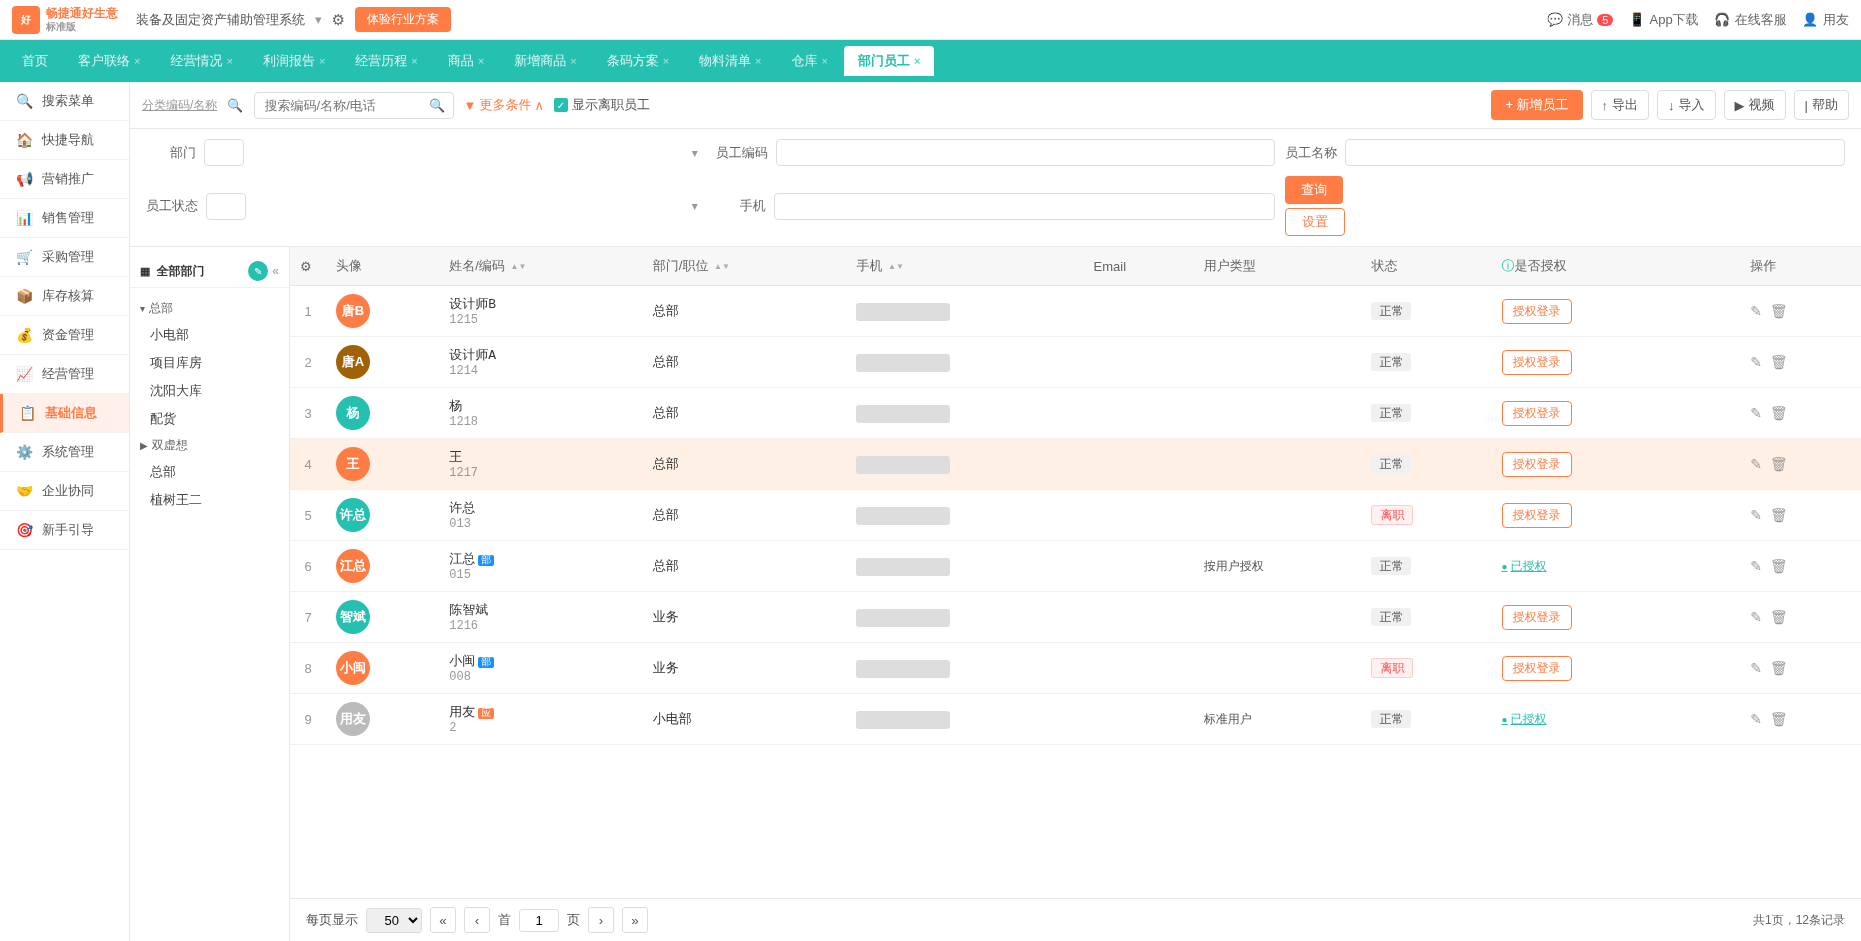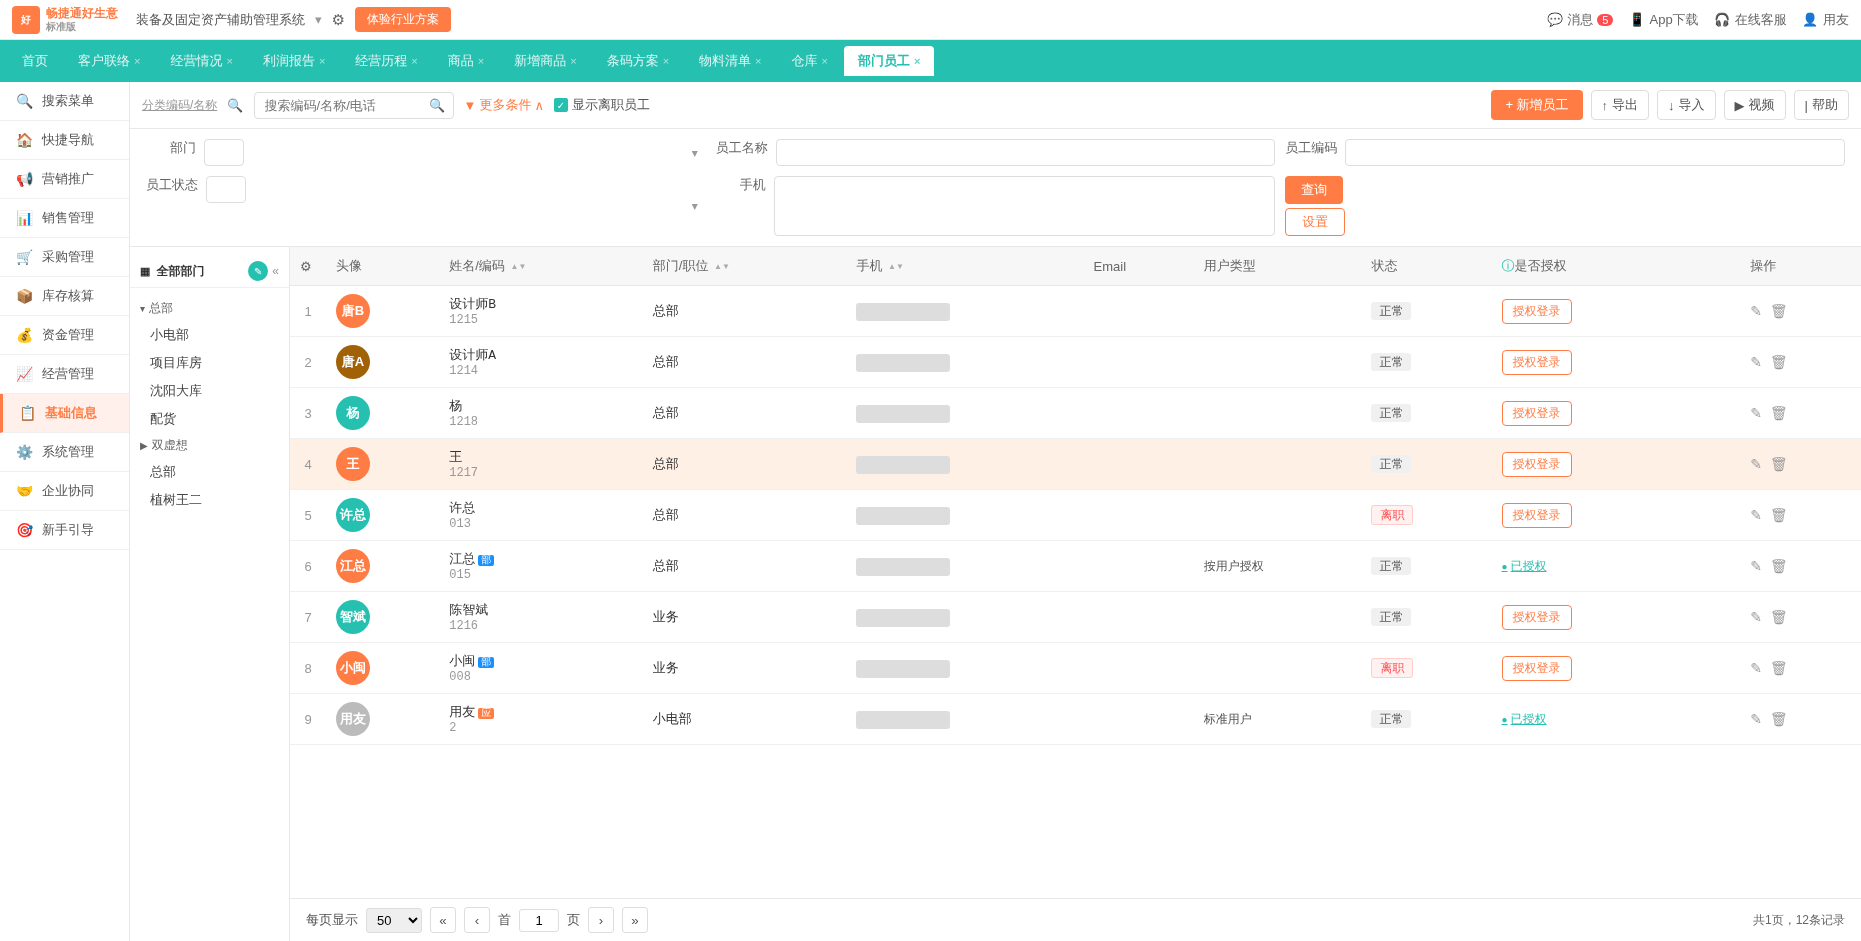--- a/index.html
+++ b/index.html
@@ -58,21 +58,21 @@
     .search-icon-btn { position: absolute; right: 8px; color: #999; cursor: pointer; }
     .more-filter { color: #ff7d45; font-size: 13px; cursor: pointer; display: flex; align-items: center; gap: 3px; }
     .show-resigned { display: flex; align-items: center; gap: 4px; font-size: 13px; color: #555; cursor: pointer; }
     .checkbox-checked { width: 14px; height: 14px; background: #26c0b0; border-radius: 2px; display: flex; align-items: center; justify-content: center; color: #fff; font-size: 10px; }
     .action-btns { margin-left: auto; display: flex; align-items: center; gap: 8px; }
     .btn-add { background: #ff7d45; color: #fff; border: none; border-radius: 4px; padding: 6px 14px; cursor: pointer; font-size: 13px; }
     .btn-outline { border: 1px solid #ddd; background: #fff; color: #555; border-radius: 4px; padding: 5px 10px; cursor: pointer; font-size: 13px; display: flex; align-items: center; gap: 4px; }
 
     
     .filter-form { background: #fff; padding: 10px 16px; border-bottom: 1px solid #e8e8e8; display: grid; grid-template-columns: 1fr 1fr 1fr; gap: 10px; }
-    .filter-row { display: flex; gap: 8px; }
+    .filter-row { display: flex; align-items: center; gap: 8px; }
     .filter-label { font-size: 13px; color: #666; white-space: nowrap; min-width: 50px; text-align: right; }
     .filter-input { border: 1px solid #ddd; border-radius: 4px; padding: 5px 10px; font-size: 13px; flex: 1; outline: none; background: #fff; }
     .filter-select { border: 1px solid #ddd; border-radius: 4px; padding: 5px 28px 5px 10px; font-size: 13px; flex: 1; outline: none; background: #fff; appearance: none; -webkit-appearance: none; position: relative; }
     .filter-select-wrap { flex: 1; position: relative; }
     .filter-select-wrap::after { content: '▾'; position: absolute; right: 8px; top: 50%; transform: translateY(-50%); color: #999; pointer-events: none; font-size: 12px; }
     .filter-actions { display: flex; flex-direction: column; gap: 4px; justify-content: center; align-items: flex-start; }
     .btn-query { background: #ff7d45; color: #fff; border: none; border-radius: 4px; padding: 5px 16px; cursor: pointer; font-size: 13px; }
     .btn-set { background: #fff; color: #ff7d45; border: 1px solid #ff7d45; border-radius: 4px; padding: 4px 16px; cursor: pointer; font-size: 13px; }
 
     
@@ -96,21 +96,21 @@
     .tag-blue { background: #1890ff; color: #fff; font-size: 10px; border-radius: 2px; padding: 0 3px; margin-left: 3px; }
     .tag-orange { background: #ff7d45; color: #fff; font-size: 10px; border-radius: 2px; padding: 0 3px; margin-left: 3px; }
     .user-type { font-size: 12px; color: #555; }
     .blurred { background: #ddd; color: transparent; border-radius: 3px; font-size: 12px; padding: 2px 4px; user-select: none; }
 
     
     .pagination { background: #fff; border-top: 1px solid #e8e8e8; padding: 8px 16px; display: flex; align-items: center; gap: 8px; font-size: 13px; color: #555; }
     .page-info { margin-left: auto; color: #666; font-size: 12px; }
     .page-btn { width: 26px; height: 26px; border: 1px solid #ddd; background: #fff; border-radius: 3px; display: flex; align-items: center; justify-content: center; cursor: pointer; color: #555; }
     .page-input { width: 40px; border: 1px solid #ddd; border-radius: 3px; text-align: center; padding: 3px; font-size: 13px; }
-    .per-page-select { border: 1px solid #ddd; border-radius: 3px; padding: 3px 6px; font-size: 13px; }
+    .per-page-select { border: 1px solid #ddd; border-radius: 3px; padding: 3px 6px; font-size: 13px; text-align: right; }
     .sort-icons { display: inline-flex; flex-direction: column; font-size: 8px; line-height: 1; color: #aaa; vertical-align: middle; margin-left: 2px; }
   </style>
 </head>
 <body>
 
 <div class="top-bar">
   <div class="top-bar-left">
     <div class="logo-area">
       <div class="logo-icon">好</div>
       <div style="display:flex;flex-direction:column;line-height:1.2">
@@ -253,25 +253,25 @@
     <div class="filter-form">
       <div class="filter-row">
         <span class="filter-label">部门</span>
         <div class="filter-select-wrap">
           <select class="filter-select">
             <option value=""></option>
           </select>
         </div>
       </div>
       <div class="filter-row">
+        <span class="filter-label">员工编码</span>
+        <input class="filter-input" type="text" style="">
+      </div>
+      <div class="filter-row">
         <span class="filter-label">员工名称</span>
-        <input class="filter-input" type="text" style="">
-      </div>
-      <div class="filter-row">
-        <span class="filter-label">员工编码</span>
         <input class="filter-input" type="text" style="">
       </div>
       <div class="filter-row">
         <span class="filter-label">员工状态</span>
         <div class="filter-select-wrap">
           <select class="filter-select">
             <option value=""></option>
           </select>
         </div>
       </div>

